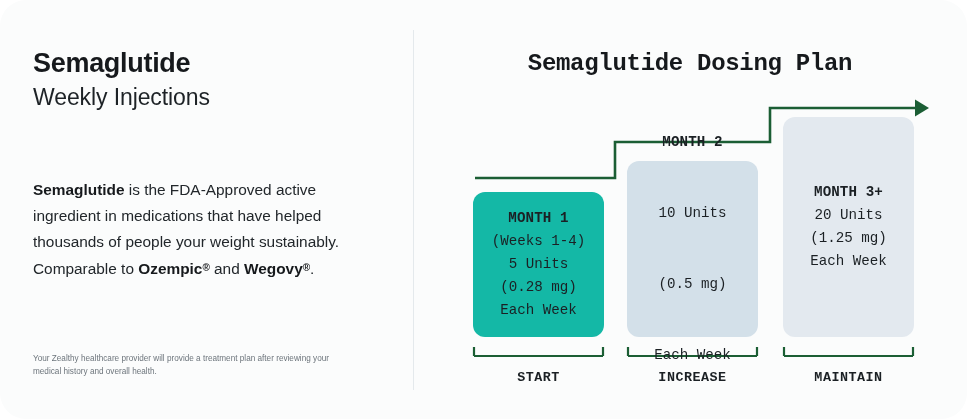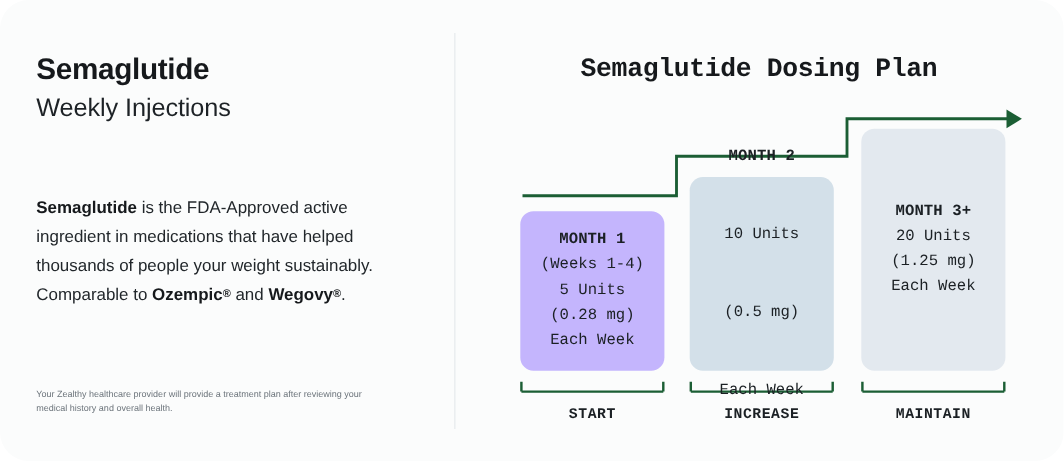--- a/index.html
+++ b/index.html
@@ -117,21 +117,21 @@
     color: #1b2024;
     font-size: 14.2px;
     line-height: 23px;
   }
   .card .card-title {
     font-weight: bold;
     font-size: 14.2px;
     letter-spacing: 0.1px;
   }
 
-  #card-1 { left: 60px;  top: 192px; width: 131px; height: 145px; background: #c4b5fd; }
+  #card-1 { left: 60px;  top: 192px; width: 131px; height: 145px; background: #14b8a6; }
   #card-2 { left: 214px; top: 161px; width: 131px; height: 176px; background: #d3e0e9; gap: 48px; }
   #card-3 { left: 370px; top: 117px; width: 131px; height: 220px; background: #e3e9ef; }
 
   .phase-label {
     position: absolute;
     width: 131px;
     text-align: center;
     font-size: 13.4px;
     font-weight: bold;
     color: #1b2024;

